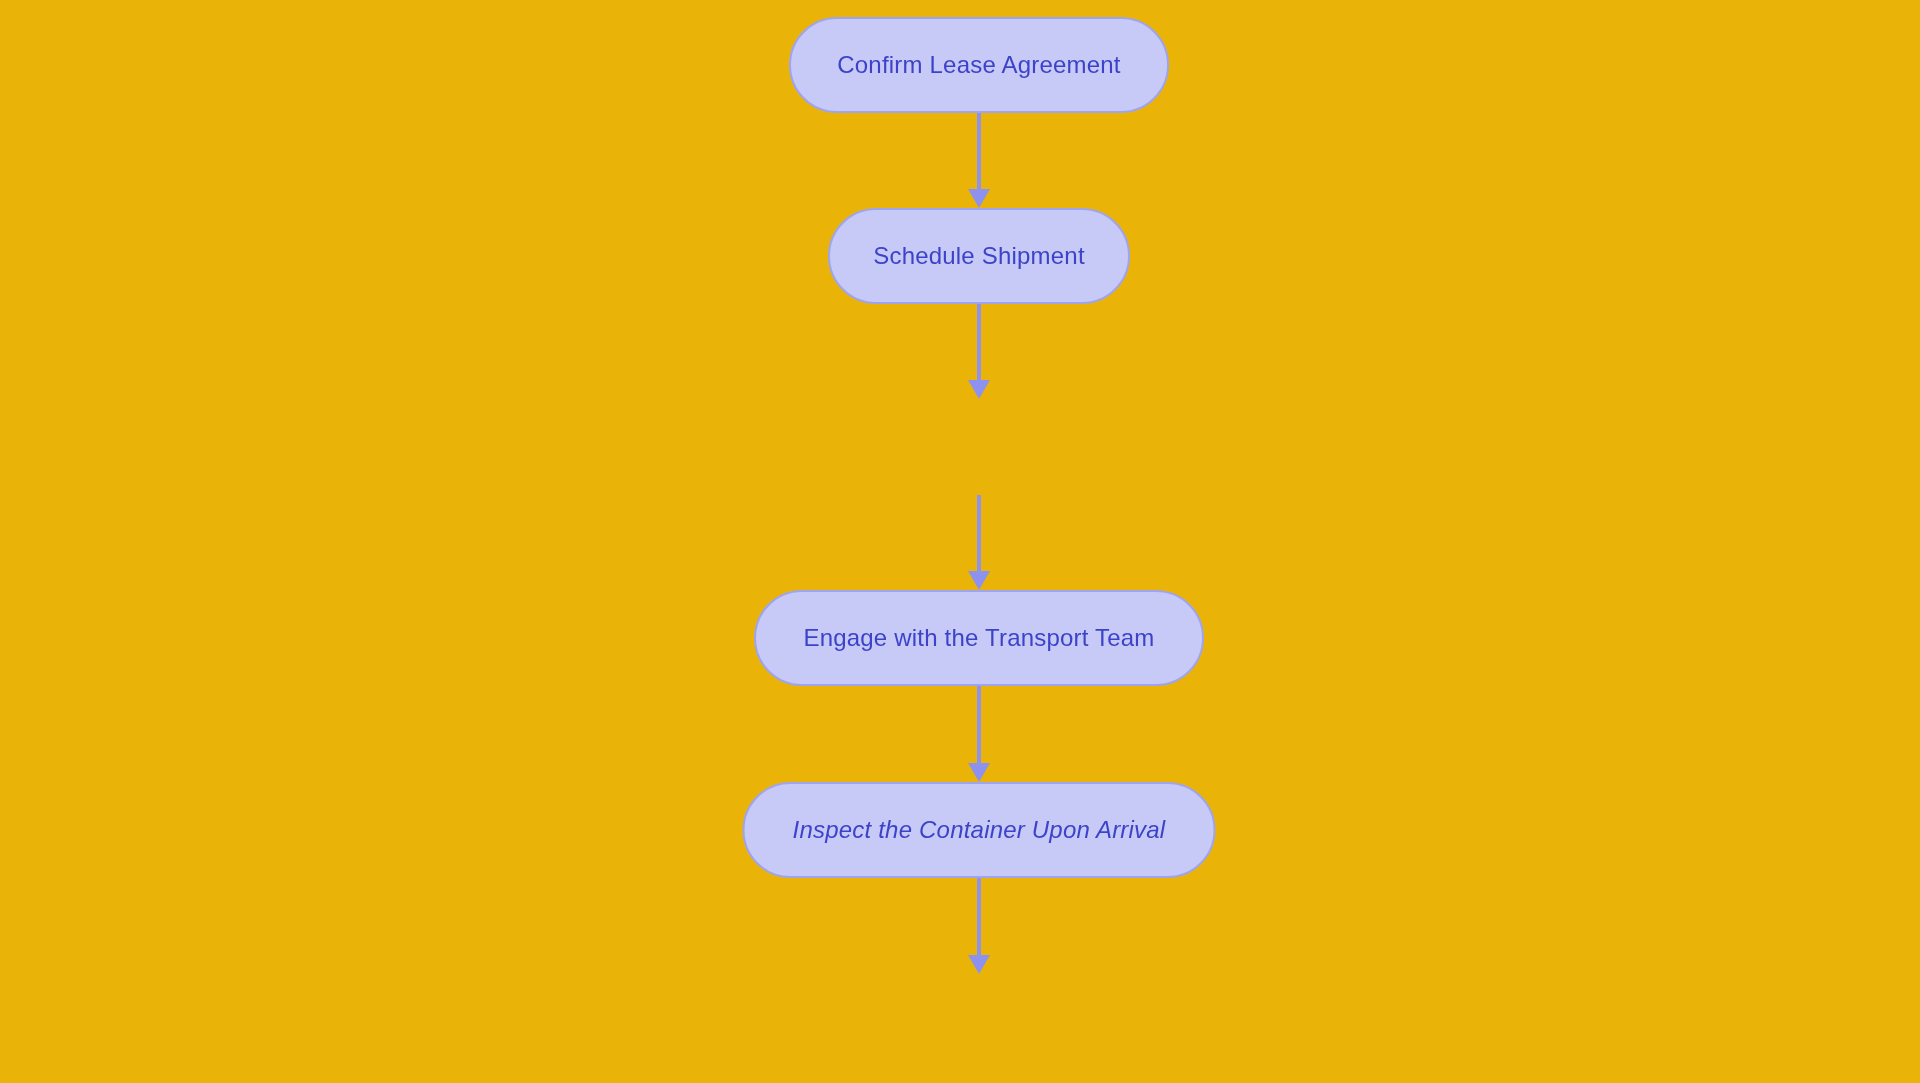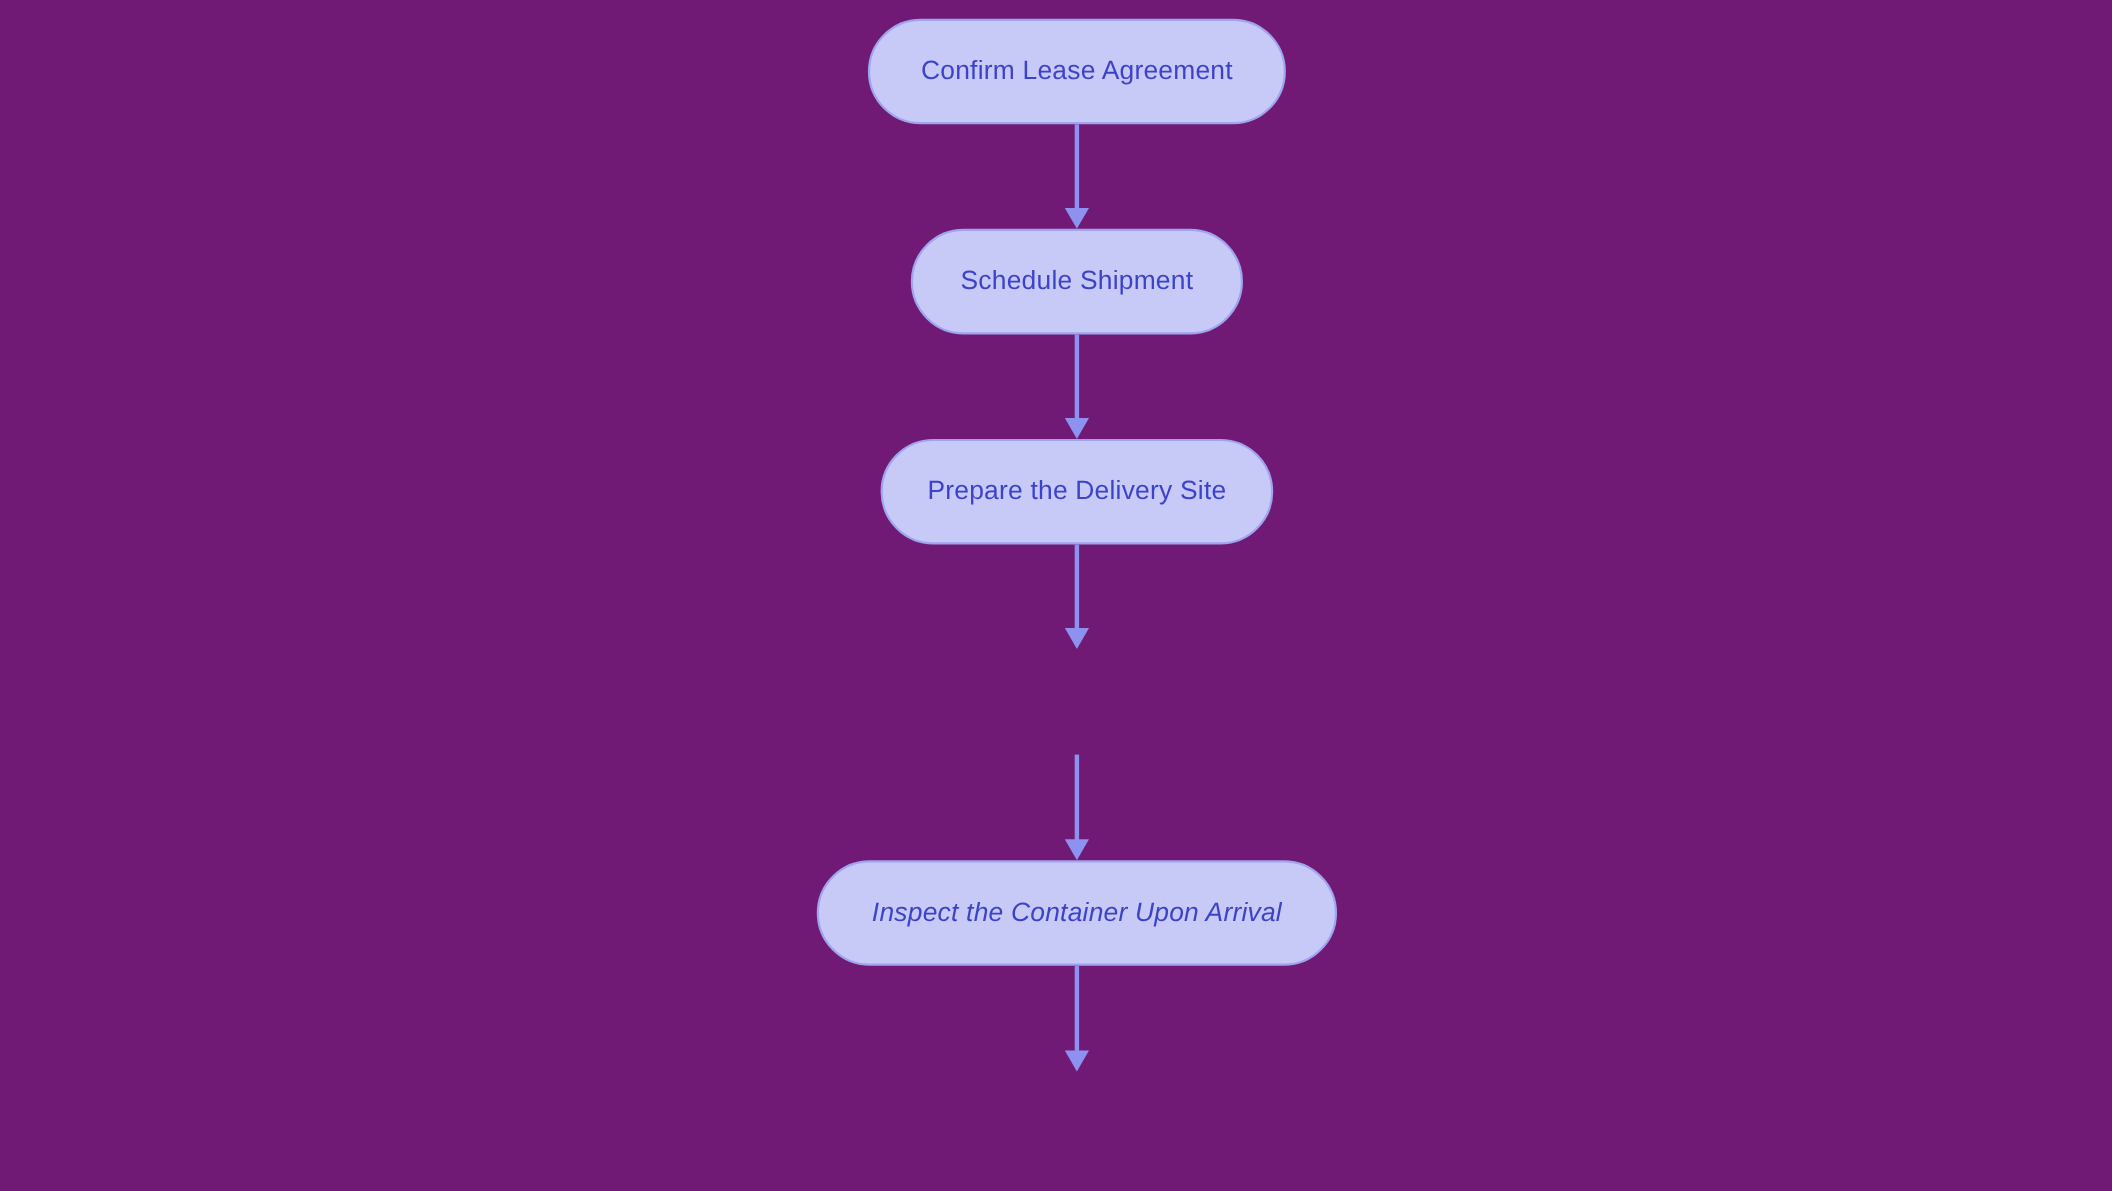--- a/index.html
+++ b/index.html
@@ -5,21 +5,21 @@
   html, body {
     margin: 0;
     padding: 0;
     background: #ffffff;
     font-family: "Liberation Sans", "DejaVu Sans", sans-serif;
   }
   .canvas {
     position: relative;
     width: 1920px;
     height: 1083px;
-    background: #701a75;
+    background: #eab308;
     overflow: hidden;
   }
   .node {
     position: absolute;
     left: 979px;
     transform: translateX(-50%);
     height: 96px;
     box-sizing: border-box;
     background: #c7c9f7;
     border: 2px solid #9fa4f0;
@@ -74,29 +74,29 @@
 
   <div class="node" style="top: 208px; width: 302px;">
     <span class="node-label">Schedule Shipment</span>
   </div>
 
   <div class="arrow" style="top: 304px; height: 95px;">
     <span class="arrow-line"></span>
     <span class="arrow-head"></span>
   </div>
 
-  <div class="node" style="top: 399px; width: 357px;">
-    <span class="node-label">Prepare the Delivery Site</span>
-  </div>
 
   <div class="arrow" style="top: 495px; height: 95px;">
     <span class="arrow-line"></span>
     <span class="arrow-head"></span>
   </div>
 
+  <div class="node" style="top: 590px; width: 450px;">
+    <span class="node-label">Engage with the Transport Team</span>
+  </div>
 
   <div class="arrow" style="top: 686px; height: 96px;">
     <span class="arrow-line"></span>
     <span class="arrow-head"></span>
   </div>
 
   <div class="node" style="top: 782px; width: 473px; font-style: italic;">
     <span class="node-label">Inspect the Container Upon Arrival</span>
   </div>
 

